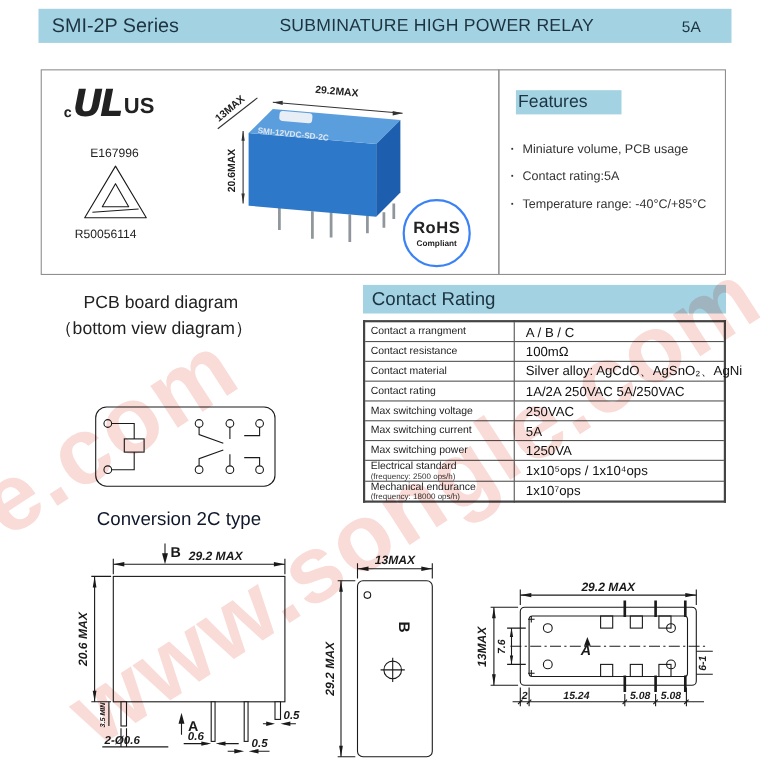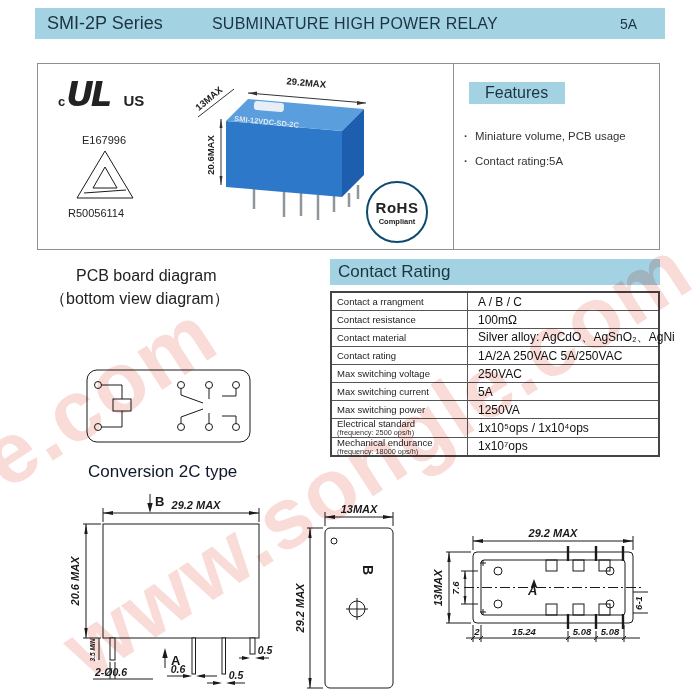--- a/index.html
+++ b/index.html
@@ -2,45 +2,45 @@
 <html><head>
 <meta charset="utf-8">
 <style>
   html,body{margin:0;padding:0;}
   body{width:700px;height:700px;position:relative;background:#fff;
        font-family:"Liberation Sans",sans-serif;color:#222;overflow:hidden;}
   .abs{position:absolute;}
 
   
   .top-bar{position:absolute;left:35px;top:8px;width:630px;height:31px;
-           background:#a3d2e2;display:flex;align-items:center;color:#1c3340;}
+           background:#a3d2e2;display:flex;align-items:center;color:#1c3340;gap:42px;}
   .top-bar .series{margin-left:12px;font-size:18px;width:165px;}
   .top-bar .title{font-size:16px;letter-spacing:.2px;}
   .top-bar .amp{margin-left:auto;margin-right:28px;font-size:14px;}
 
   
   .product-box{position:absolute;left:37px;top:63px;width:415px;height:185px;
                border:1px solid #8f8f8f;}
   .ul-row{position:absolute;left:20px;top:16px;display:flex;align-items:flex-end;}
   .ul-c{font-size:13px;font-weight:bold;margin-right:1px;}
   .ul-mark{font-size:34px;font-weight:bold;font-style:italic;letter-spacing:-3px;
            line-height:.85;font-family:"DejaVu Sans",sans-serif;}
-  .ul-us{font-size:15px;font-weight:bold;margin-left:14px;}
+  .ul-us{font-size:20px;font-weight:bold;margin-left:3px;}
   .ul-file{position:absolute;left:44px;top:70px;font-size:11px;}
   .tri-file{position:absolute;left:30px;top:143px;font-size:11px;}
-  .rohs{position:absolute;left:328px;top:117px;width:58px;height:58px;border:2px solid #0c4a6e;
+  .rohs{position:absolute;left:328px;top:117px;width:58px;height:58px;border:2px solid #3b82f6;
         border-radius:50%;display:flex;flex-direction:column;align-items:center;justify-content:center;}
   .rohs-t{font-size:15px;font-weight:bold;letter-spacing:.5px;}
   .rohs-s{font-size:7.5px;font-weight:bold;margin-top:1px;}
 
   
   .features-box{position:absolute;left:453px;top:63px;width:205px;height:185px;
                 border:1px solid #8f8f8f;}
   .features-heading{position:absolute;left:15px;top:18px;width:96px;height:22px;background:#a3d2e2;
-                    font-size:16px;color:#1c3340;display:flex;align-items:center;padding-left:16px;box-sizing:border-box;}
+                    font-size:16px;color:#1c3340;display:flex;align-items:center;padding-left:2px;box-sizing:border-box;}
   .features-list{position:absolute;left:10px;top:64px;width:186px;margin:0;padding:0;list-style:none;}
   .features-list li{position:relative;padding-left:11px;font-size:11.4px;line-height:1.5;
                     margin-bottom:8px;color:#333;}
   .features-list li:before{content:"\00B7";position:absolute;left:0;top:0;font-weight:bold;}
 
   
   .pcb-title{position:absolute;font-size:16px;color:#222;}
   .cr-heading{position:absolute;left:330px;top:259px;width:330px;height:26px;background:#a3d2e2;
               font-size:17px;color:#1c3340;display:flex;align-items:center;padding-left:8px;box-sizing:border-box;}
   .conv-title{position:absolute;left:88px;top:462px;font-size:17px;color:#0f172a;}
@@ -129,20 +129,21 @@
       <div class="rohs-t">RoHS</div>
       <div class="rohs-s">Compliant</div>
     </div>
   </div>
 
   <div class="features-box">
     <div class="features-heading">Features</div>
     <ul class="features-list">
       <li>Miniature volume, PCB usage</li>
       <li>Contact rating:5A</li>
+      <li>Temperature range: -40°C/+85°C</li>
     </ul>
   </div>
 
   <div class="pcb-title" style="left:76px;top:267px;">PCB board diagram</div>
   <div class="pcb-title" style="left:50px;top:289px;">（bottom view diagram）</div>
 
   <div class="cr-heading">Contact Rating</div>
   <table class="cr-table">
     <tbody>
       <tr>

